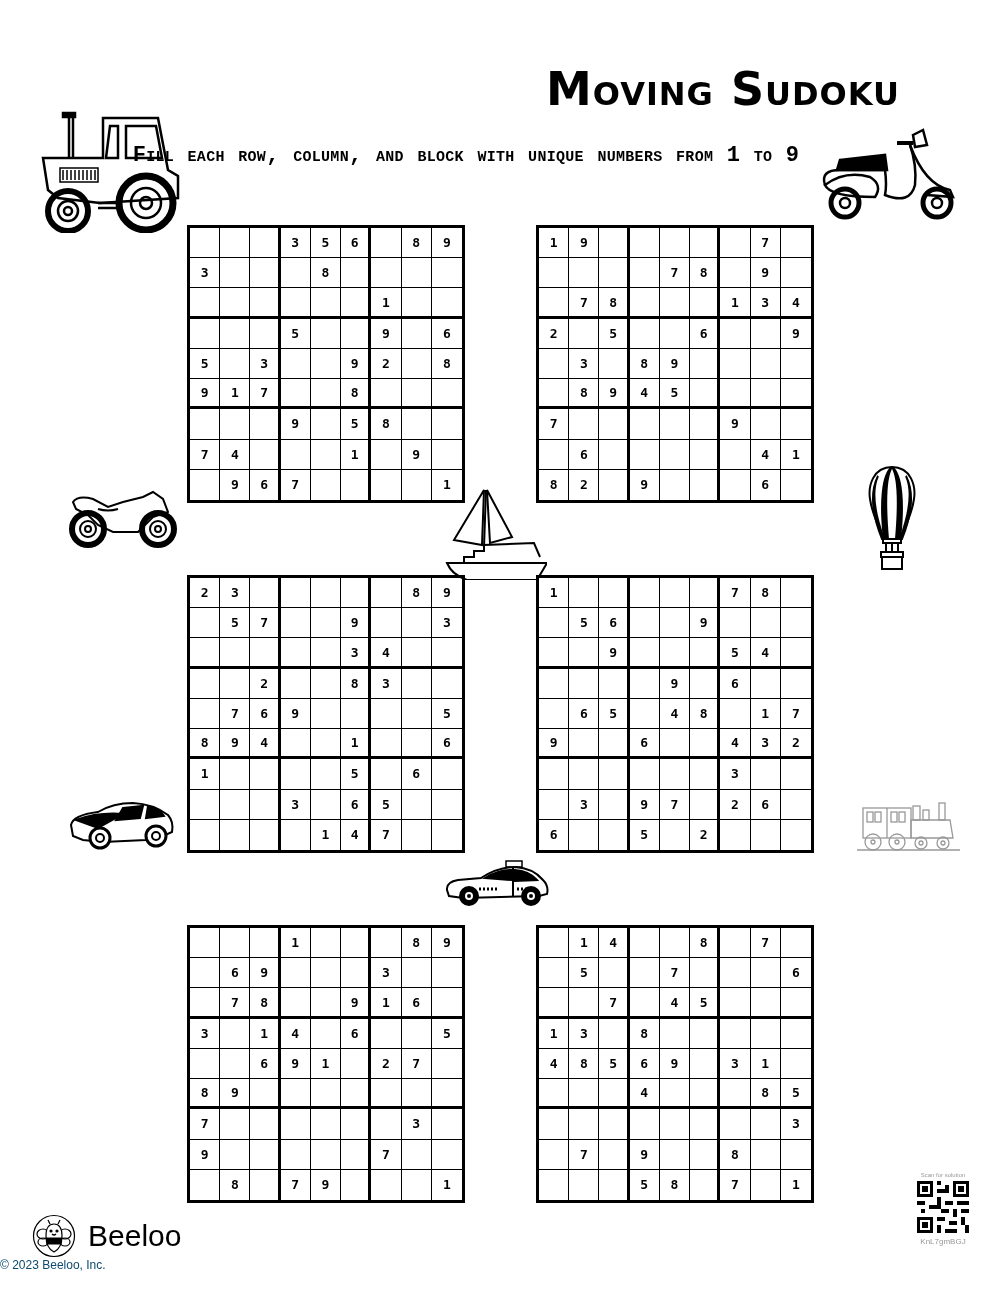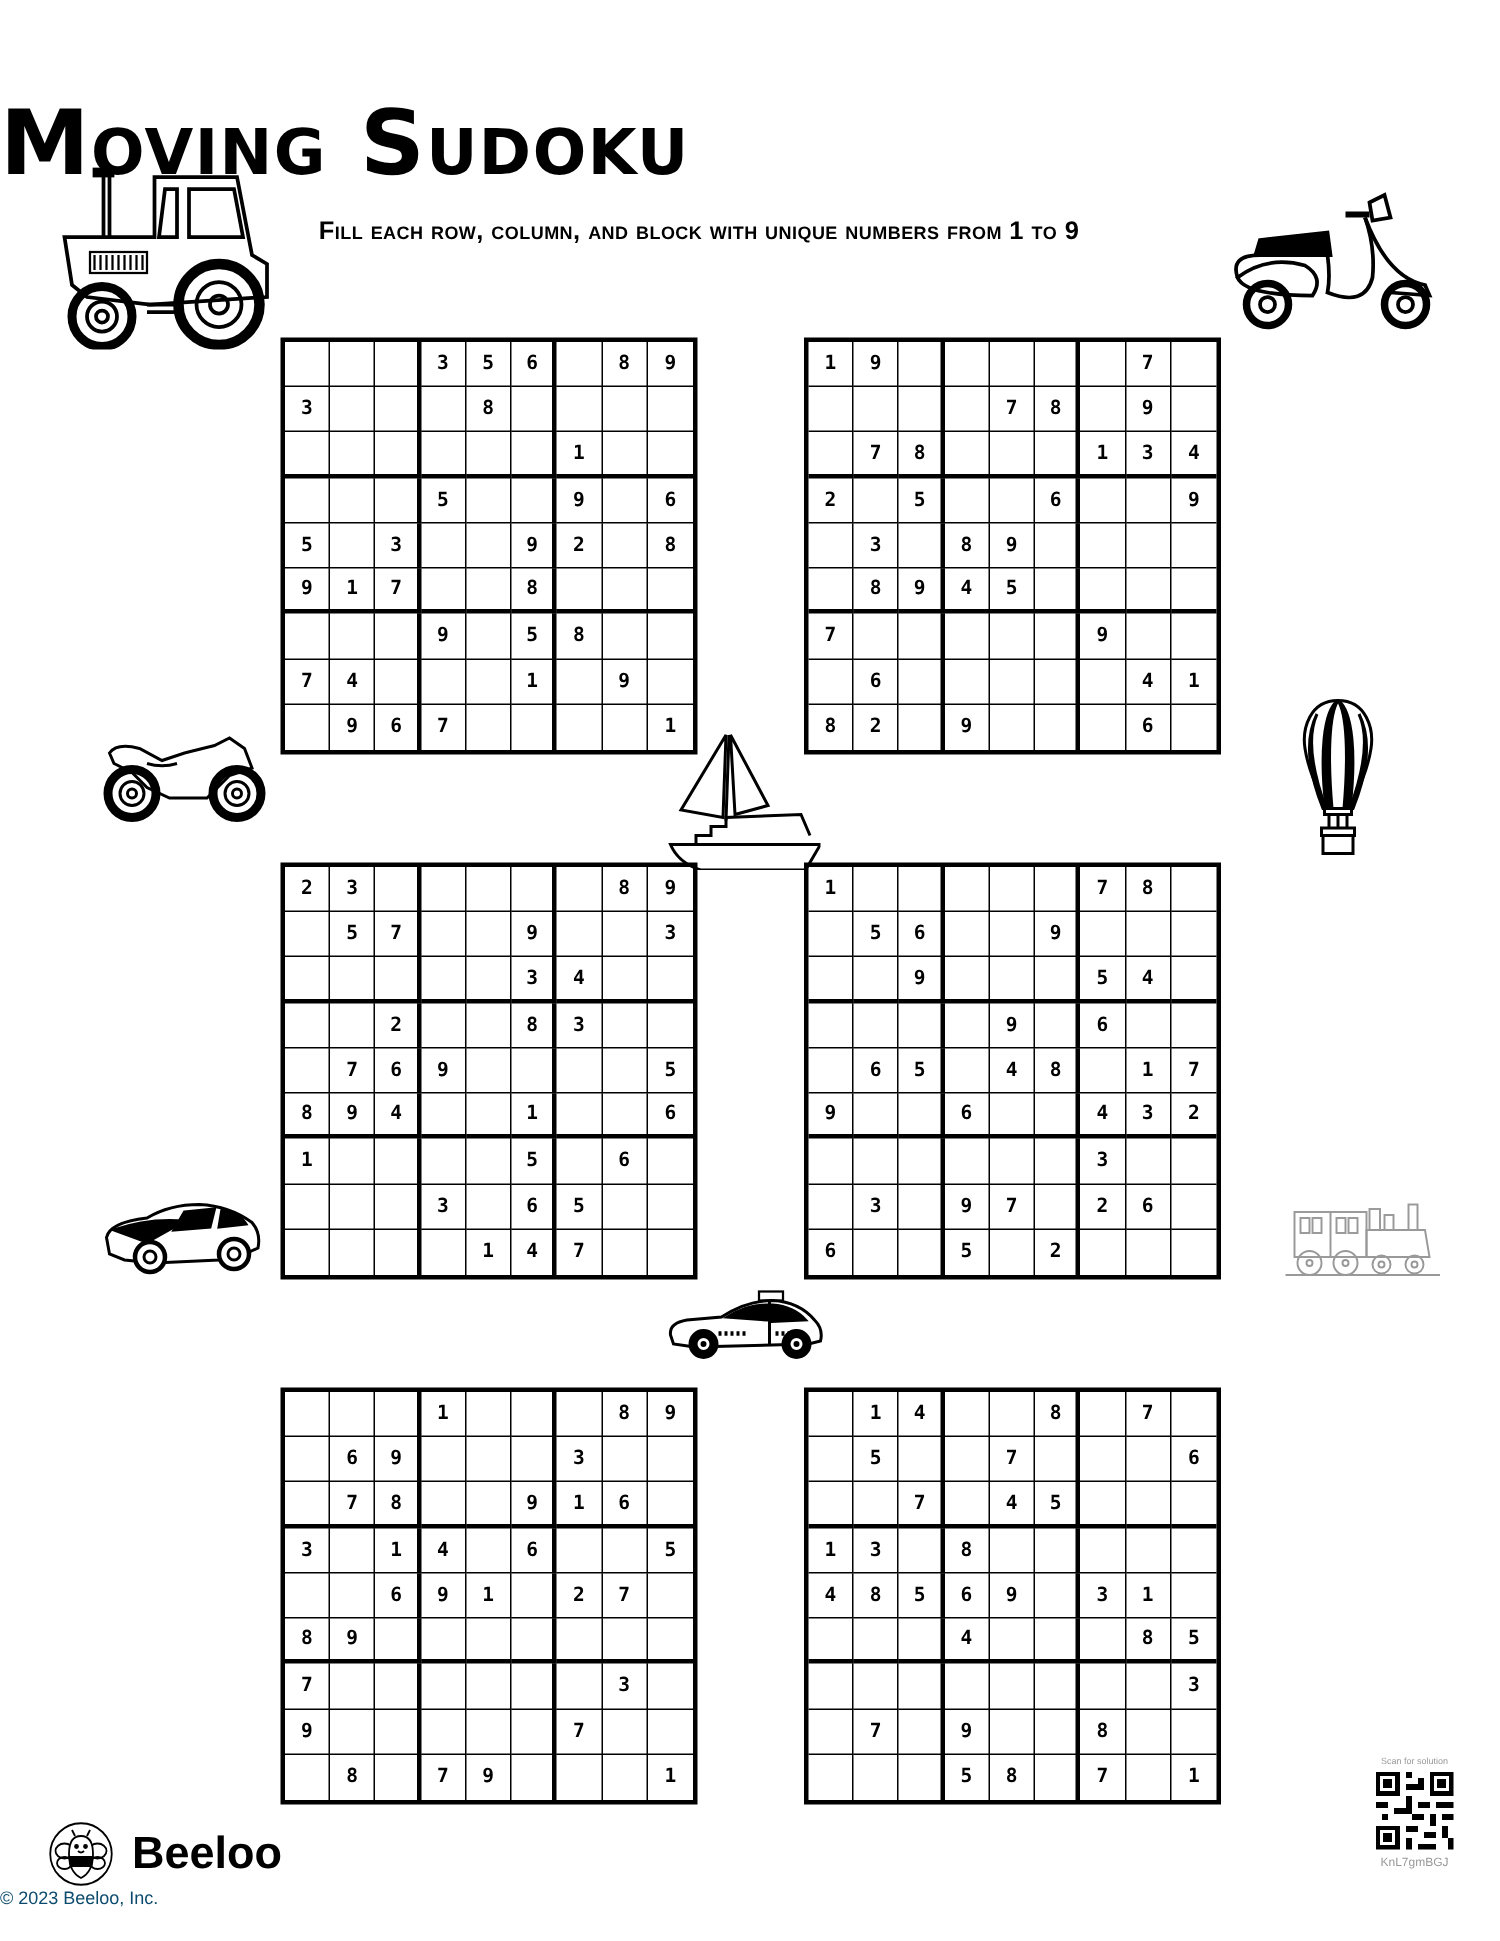--- a/index.html
+++ b/index.html
@@ -1,28 +1,28 @@
 <!DOCTYPE html>
 <html><head>
 <meta charset="utf-8">
 <style>
   html,body{margin:0;padding:0;background:#fff;}
   body{width:1000px;height:1294px;position:relative;overflow:hidden;font-family:"DejaVu Sans",sans-serif;color:#000;}
-  .title{position:absolute;left:0;width:900px;top:66px;text-align:left;font-family:"DejaVu Sans",sans-serif;font-weight:bold;font-size:60px;letter-spacing:1px;font-variant:small-caps;line-height:1;}
-  .subtitle{position:absolute;left:0;width:932px;top:145px;text-align:center;font-family:Liberation Sans, sans-serif;font-weight:bold;font-size:17px;font-variant:small-caps;letter-spacing:0.3px;line-height:1;}
+  .title{position:absolute;left:0;width:900px;top:66px;text-align:right;font-family:"DejaVu Sans",sans-serif;font-weight:bold;font-size:46px;letter-spacing:1px;font-variant:small-caps;line-height:1;}
+  .subtitle{position:absolute;left:0;width:932px;top:145px;text-align:center;font-family:Liberation Mono, monospace;font-weight:bold;font-size:22px;font-variant:small-caps;letter-spacing:0.3px;line-height:1;}
   .grid{position:absolute;width:272px;height:272px;border:3px solid #000;box-sizing:content-box;display:grid;grid-template-columns:repeat(9,1fr);grid-template-rows:repeat(9,1fr);}
   .cell{border-right:1px solid #000;border-bottom:1px solid #000;display:flex;align-items:center;justify-content:center;font-family:"DejaVu Sans Mono",monospace;font-weight:bold;font-size:13px;box-sizing:border-box;}
   .cell.c9{border-right:none;}
   .cell.r9{border-bottom:none;}
   .cell.bx{border-right:3px solid #000;}
   .cell.by{border-bottom:3px solid #000;}
   .illus{position:absolute;}
   .illus svg{display:block;}
   .logo{position:absolute;left:32px;top:1214px;display:flex;align-items:center;}
-  .logo-text{font-family:"Liberation Sans",sans-serif;font-weight:bold;font-size:30px;margin-left:12px;}
+  .logo-text{font-family:"Liberation Sans",sans-serif;font-weight:normal;font-size:30px;margin-left:12px;}
   .copyright{position:absolute;left:0;width:1000px;top:1258px;text-align:left;font-family:"Liberation Sans",sans-serif;font-size:12px;color:#0c4a6e;}
   .qr-wrap{position:absolute;left:912px;top:1172px;width:62px;text-align:center;}
   .qr-label{font-family:"Liberation Sans",sans-serif;font-size:6px;color:#999;margin-bottom:3px;}
   .qr-code{font-family:"Liberation Sans",sans-serif;font-size:8px;color:#999;margin-top:4px;}
 </style>
 </head>
 <body>
 
 <div class="title">Moving Sudoku</div>
 <div class="subtitle">Fill each row, column, and block with unique numbers from 1 to 9</div>

